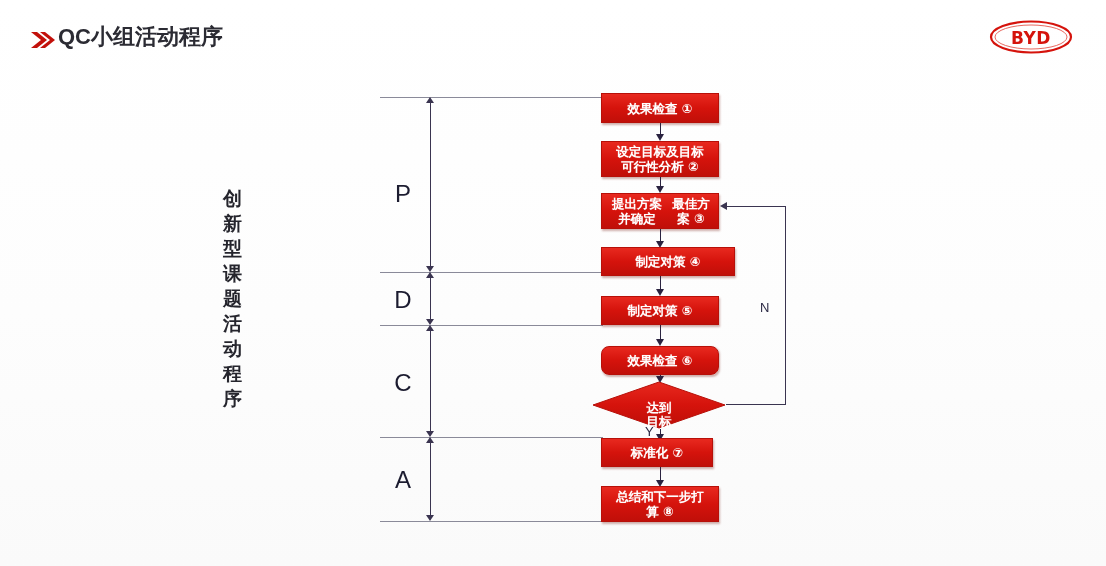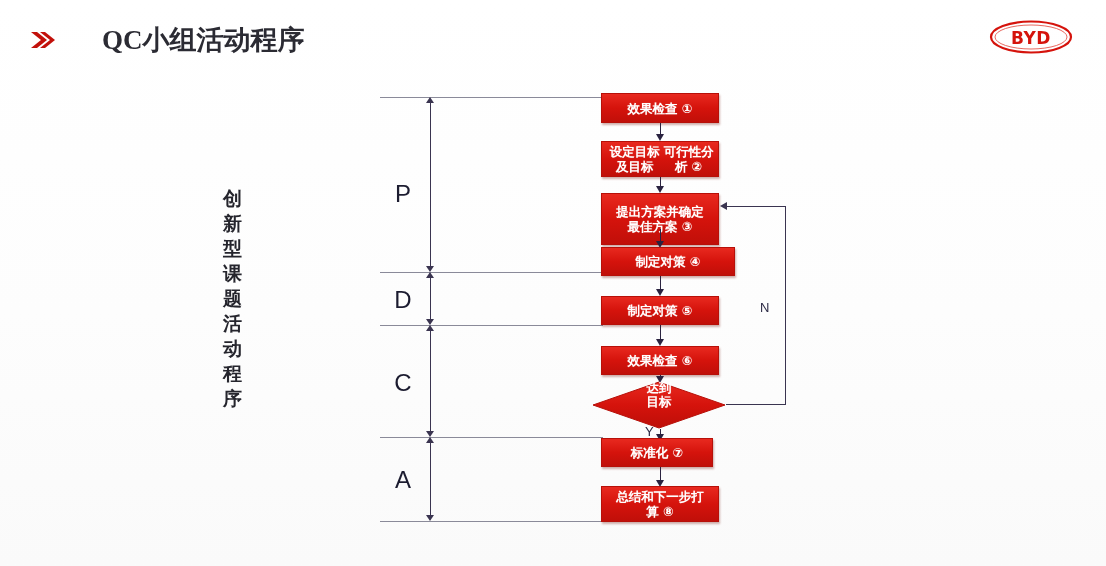--- a/index.html
+++ b/index.html
@@ -32,27 +32,26 @@
     height: 78px;
   }
   #title-arrow {
     position: absolute;
     left: 30px; top: 28px;
     width: 26px; height: 24px;
   }
   #page-title {
     position: absolute;
     left: 58px; top: 22px;
-    font-size: 27px;
+    font-size: 22px;
     font-weight: bold;
     color: #2b2b33;
     letter-spacing: 0px;
     white-space: nowrap;
-    font-family: Liberation Serif, serif;
-    margin-left: 44px;
+    font-family: Liberation Sans, sans-serif;
   }
   #byd-logo {
     position: absolute;
     right: 33px; top: 19px;
     width: 84px; height: 36px;
   }
 
   
   #side-label {
     position: absolute;
@@ -137,21 +136,21 @@
     left: 592px; top: 381px;
     width: 134px; height: 48px;
   }
   #diamond-text {
     position: absolute;
     left: 0; top: 0;
     width: 134px; height: 48px;
     display: flex;
     flex-direction: column;
     align-items: center;
-    justify-content: flex-start;
+    justify-content: flex-end;
     color: #fff;
     font-size: 12.5px;
     font-weight: bold;
     line-height: 14px;
     font-family: "DejaVu Sans", "Liberation Sans", sans-serif;
     text-shadow: 0 0 1px rgba(255,255,255,.3);
   }
 
   
   .loop-line {
@@ -241,47 +240,47 @@
   </div>
 
   <div>
 
     <div class="flowbox" style="left:601px; top:93px; width:118px; height:30px;">
       <span>效果检查 ①</span>
     </div>
     <div class="conn" style="left:660px; top:123px; height:13px;"></div>
     <div class="conn-head" style="left:655.5px; top:134px;"></div>
 
-    <div class="flowbox" style="left:601px; top:141px; width:118px; height:36px; flex-direction:row;">
+    <div class="flowbox" style="left:601px; top:141px; width:118px; height:36px; flex-direction:column;">
       <span>设定目标及目标</span>
       <span>可行性分析 ②</span>
     </div>
     <div class="conn" style="left:660px; top:177px; height:11px;"></div>
     <div class="conn-head" style="left:655.5px; top:186px;"></div>
 
-    <div class="flowbox" style="left:601px; top:193px; width:118px; height:52px; flex-direction:column;">
+    <div class="flowbox" style="left:601px; top:193px; width:118px; height:36px; flex-direction:row;">
       <span>提出方案并确定</span>
       <span>最佳方案 ③</span>
     </div>
     <div class="conn" style="left:660px; top:229px; height:14px;"></div>
     <div class="conn-head" style="left:655.5px; top:241px;"></div>
 
     <div class="flowbox" style="left:601px; top:247px; width:134px; height:29px;">
       <span>制定对策 ④</span>
     </div>
     <div class="conn" style="left:660px; top:276px; height:14px;"></div>
     <div class="conn-head" style="left:655.5px; top:289px;"></div>
 
     <div class="flowbox" style="left:601px; top:296px; width:118px; height:29px;">
       <span>制定对策 ⑤</span>
     </div>
     <div class="conn" style="left:660px; top:325px; height:14px;"></div>
     <div class="conn-head" style="left:655.5px; top:339px;"></div>
 
-    <div class="flowbox" style="left:601px; top:346px; width:118px; height:29px;">
+    <div class="flowbox" style="left:601px; top:346px; width:118px; height:29px;border-radius:8px;">
       <span>效果检查 ⑥</span>
     </div>
     <div class="conn" style="left:660px; top:375px; height:6px;"></div>
     <div class="conn-head" style="left:655.5px; top:376px;"></div>
 
     <div id="diamond-wrap">
       <svg width="134" height="48" viewBox="0 0 134 48" style="position:absolute;left:0;top:0;">
         <defs>
           <linearGradient id="dgrad" x1="0" y1="0" x2="0" y2="1">
             <stop offset="0%" stop-color="#e8291f"></stop>

